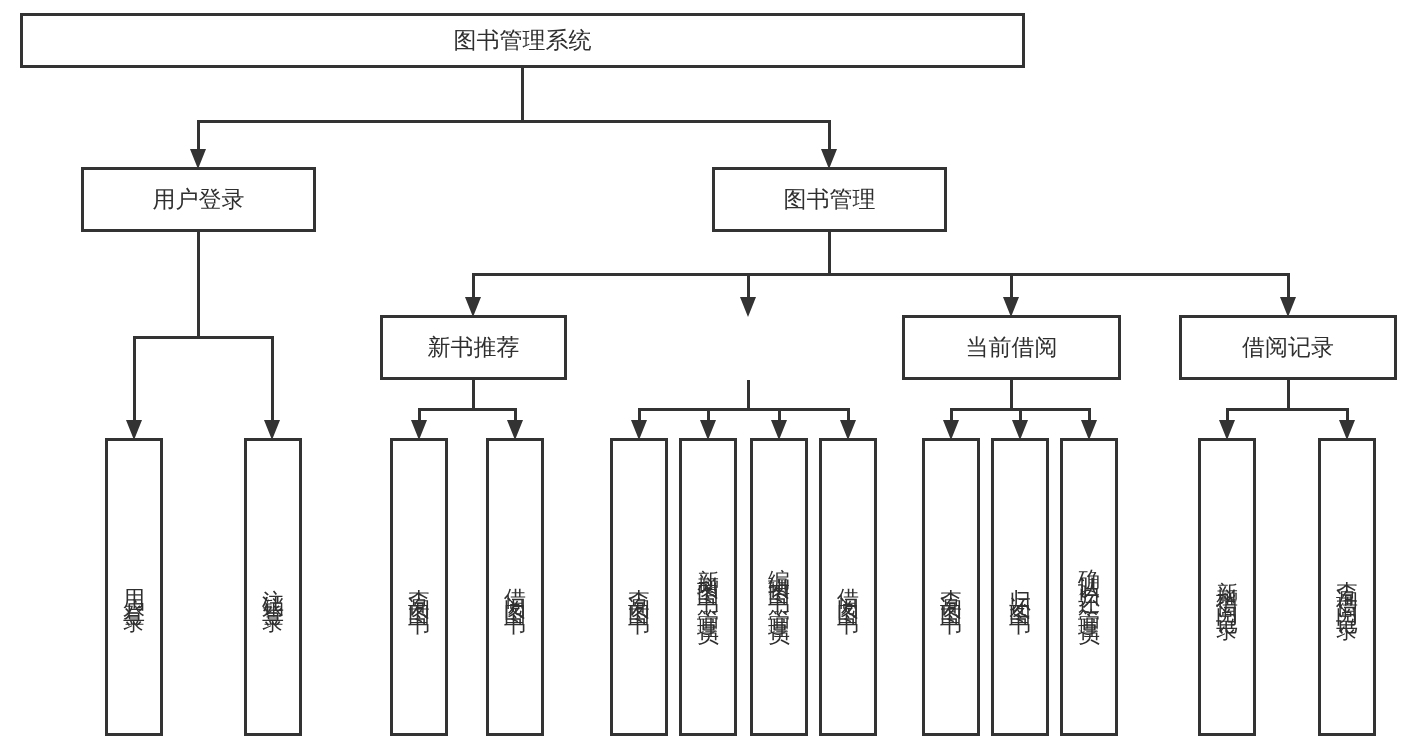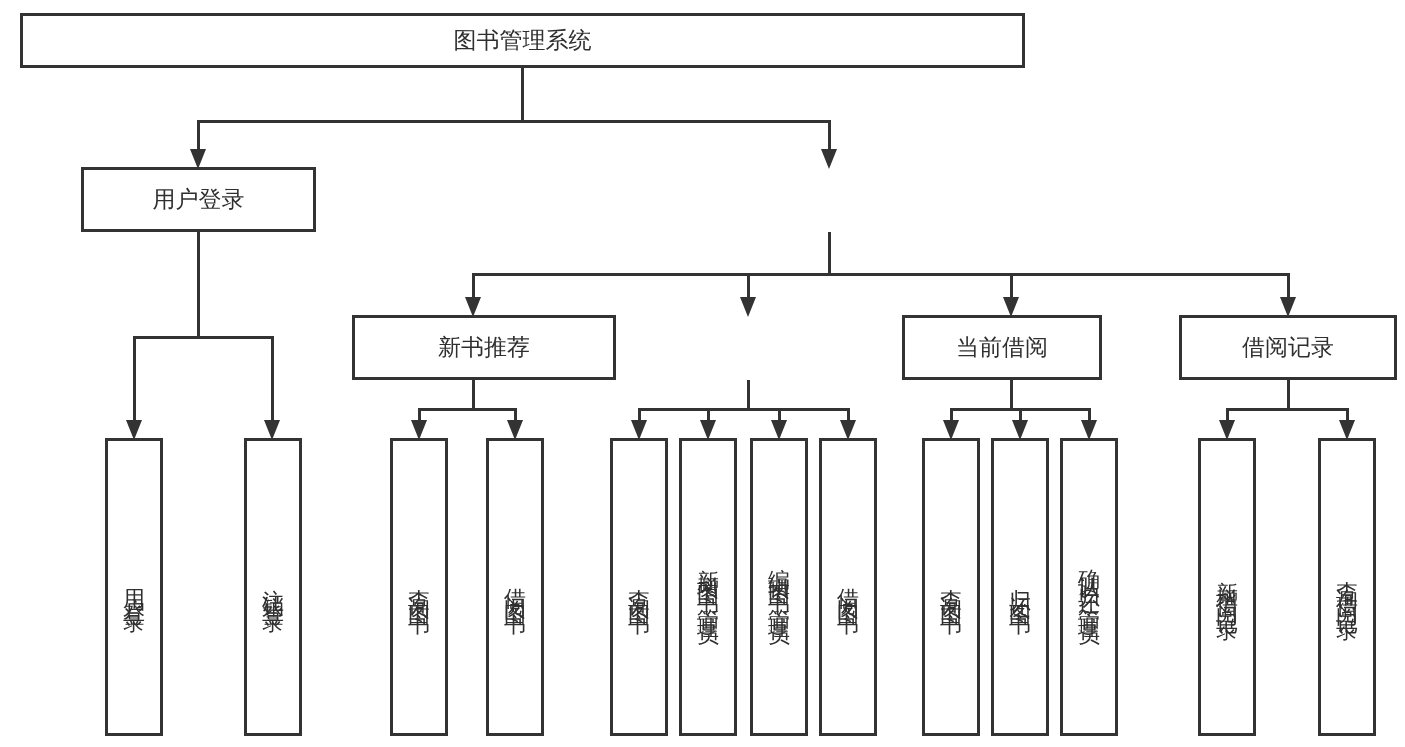--- a/index.html
+++ b/index.html
@@ -108,23 +108,24 @@
       <div class="line" style="left: 1226px; top: 408px; width: 123px; height: 3px; background: rgb(51, 51, 51);"></div>
       <div class="line" style="left: 1226px; top: 408px; width: 3px; height: 16px; background: rgb(51, 51, 51);"></div>
       <div class="arrowhead" style="left: 1219px; top: 420px; border-top-color: rgb(51, 51, 51);"></div>
       <div class="line" style="left: 1346px; top: 408px; width: 3px; height: 16px; background: rgb(51, 51, 51);"></div>
       <div class="arrowhead" style="left: 1339px; top: 420px; border-top-color: rgb(51, 51, 51);"></div>
     </div>
 
   <div class="box" style="left:20px;top:13px;width:1005px;height:55px">图书管理系统</div>
 
   <div class="box" style="left:81px;top:167px;width:235px;height:65px">用户登录</div>
+  <div class="box" style="left:712px;top:167px;width:235px;height:65px">图书管理</div>
 
-  <div class="box" style="left:352px;top:315px;width:264px;height:65px">新书推荐</div>
-  <div class="box" style="left:902px;top:315px;width:200px;height:65px">当前借阅</div>
+  <div class="box" style="left:380px;top:315px;width:187px;height:65px">新书推荐</div>
+  <div class="box" style="left:902px;top:315px;width:219px;height:65px">当前借阅</div>
   <div class="box" style="left:1179px;top:315px;width:218px;height:65px">借阅记录</div>
 
   <div class="box vbox" style="left:105px;top:438px;width:58px;height:298px">用户登录</div>
   <div class="box vbox" style="left:244px;top:438px;width:58px;height:298px">注销登录</div>
 
   <div class="box vbox" style="left:390px;top:438px;width:58px;height:298px">查询图书</div>
   <div class="box vbox" style="left:486px;top:438px;width:58px;height:298px">借阅图书</div>
 
   <div class="box vbox" style="left:610px;top:438px;width:58px;height:298px">查询图书</div>
   <div class="box vbox" style="left:679px;top:438px;width:58px;height:298px">新增图书（管理员）</div>

